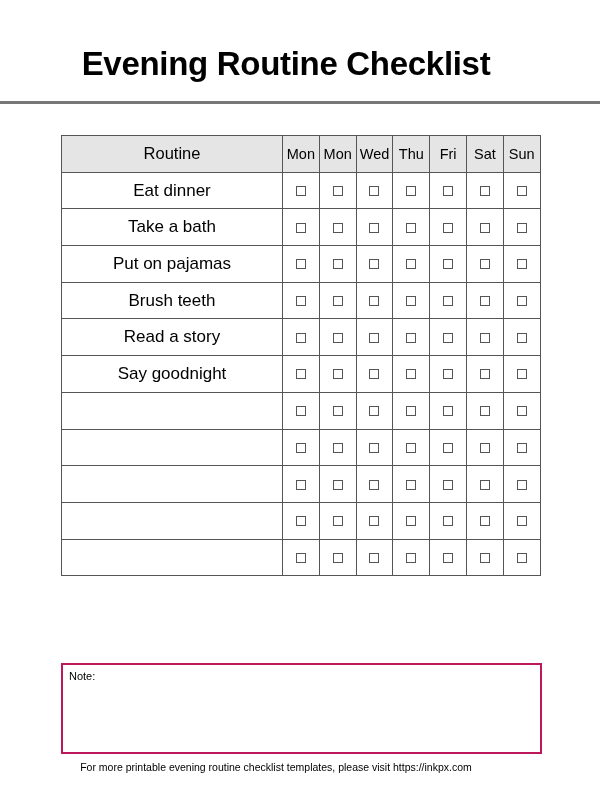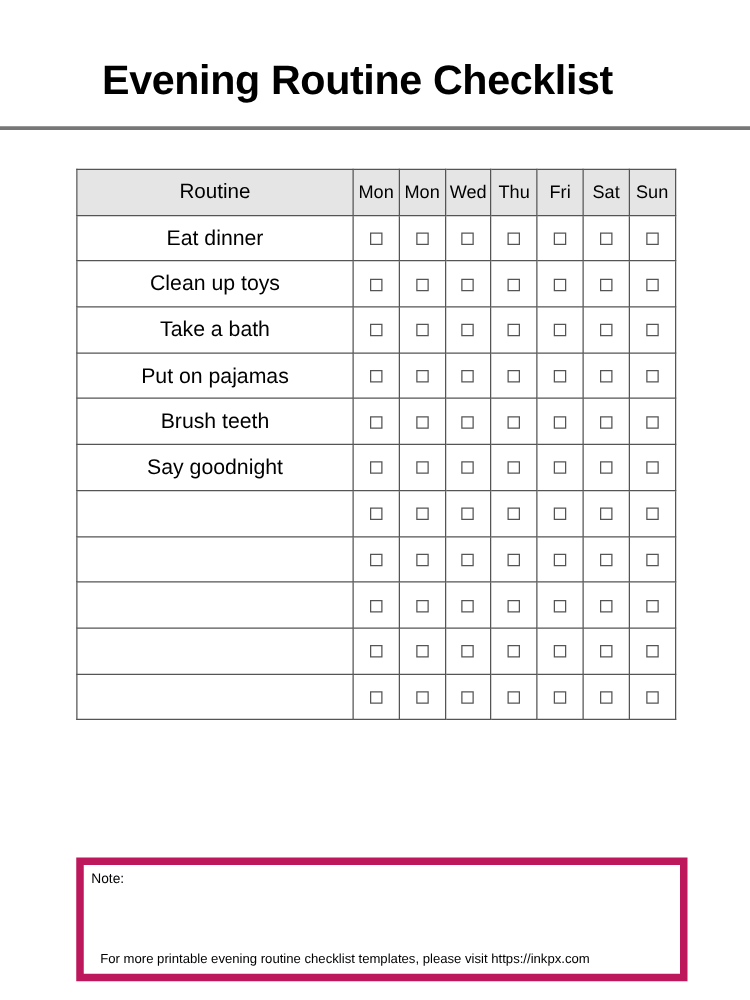--- a/index.html
+++ b/index.html
@@ -24,22 +24,22 @@
     }
     table.checklist th { background: #e5e5e5; font-size: 16.5px; margin-left: 18px; }
     table.checklist th.day { font-size: 14.5px; }
     col.routine { width: 221px; }
     col.day { width: 36.8px; }
     .cb {
       display: inline-block; width: 10px; height: 10px; border: 1px solid #555;
       background: #fff; vertical-align: middle; box-sizing: border-box; cursor: pointer;
     }
     .note {
-      position: absolute; left: 61px; top: 686px; width: 477px; height: 87px;
-      border: 6px solid #be185d;
+      position: absolute; left: 61px; top: 663px; width: 477px; height: 87px;
+      border: 2px solid #be185d;
     }
     .note-label {
       position: absolute; left: 6px; top: 5px; font-size: 11px;
     }
     .footer {
       position: absolute; left: 0; top: 761px; width: 552px; text-align: center; font-size: 10.5px;
     }
   </style>
 </head>
 <body>
@@ -75,30 +75,20 @@
         <td>Eat dinner</td>
         <td><span class="cb"></span></td>
         <td><span class="cb"></span></td>
         <td><span class="cb"></span></td>
         <td><span class="cb"></span></td>
         <td><span class="cb"></span></td>
         <td><span class="cb"></span></td>
         <td><span class="cb"></span></td>
       </tr>
       <tr>
-        <td>Clean up toys</td>
-        <td><span class="cb"></span></td>
-        <td><span class="cb"></span></td>
-        <td><span class="cb"></span></td>
-        <td><span class="cb"></span></td>
-        <td><span class="cb"></span></td>
-        <td><span class="cb"></span></td>
-        <td><span class="cb"></span></td>
-      </tr>
-      <tr>
         <td>Take a bath</td>
         <td><span class="cb"></span></td>
         <td><span class="cb"></span></td>
         <td><span class="cb"></span></td>
         <td><span class="cb"></span></td>
         <td><span class="cb"></span></td>
         <td><span class="cb"></span></td>
         <td><span class="cb"></span></td>
       </tr>
       <tr>
@@ -106,20 +96,30 @@
         <td><span class="cb"></span></td>
         <td><span class="cb"></span></td>
         <td><span class="cb"></span></td>
         <td><span class="cb"></span></td>
         <td><span class="cb"></span></td>
         <td><span class="cb"></span></td>
         <td><span class="cb"></span></td>
       </tr>
       <tr>
         <td>Brush teeth</td>
+        <td><span class="cb"></span></td>
+        <td><span class="cb"></span></td>
+        <td><span class="cb"></span></td>
+        <td><span class="cb"></span></td>
+        <td><span class="cb"></span></td>
+        <td><span class="cb"></span></td>
+        <td><span class="cb"></span></td>
+      </tr>
+      <tr>
+        <td>Read a story</td>
         <td><span class="cb"></span></td>
         <td><span class="cb"></span></td>
         <td><span class="cb"></span></td>
         <td><span class="cb"></span></td>
         <td><span class="cb"></span></td>
         <td><span class="cb"></span></td>
         <td><span class="cb"></span></td>
       </tr>
       <tr>
         <td>Say goodnight</td>

